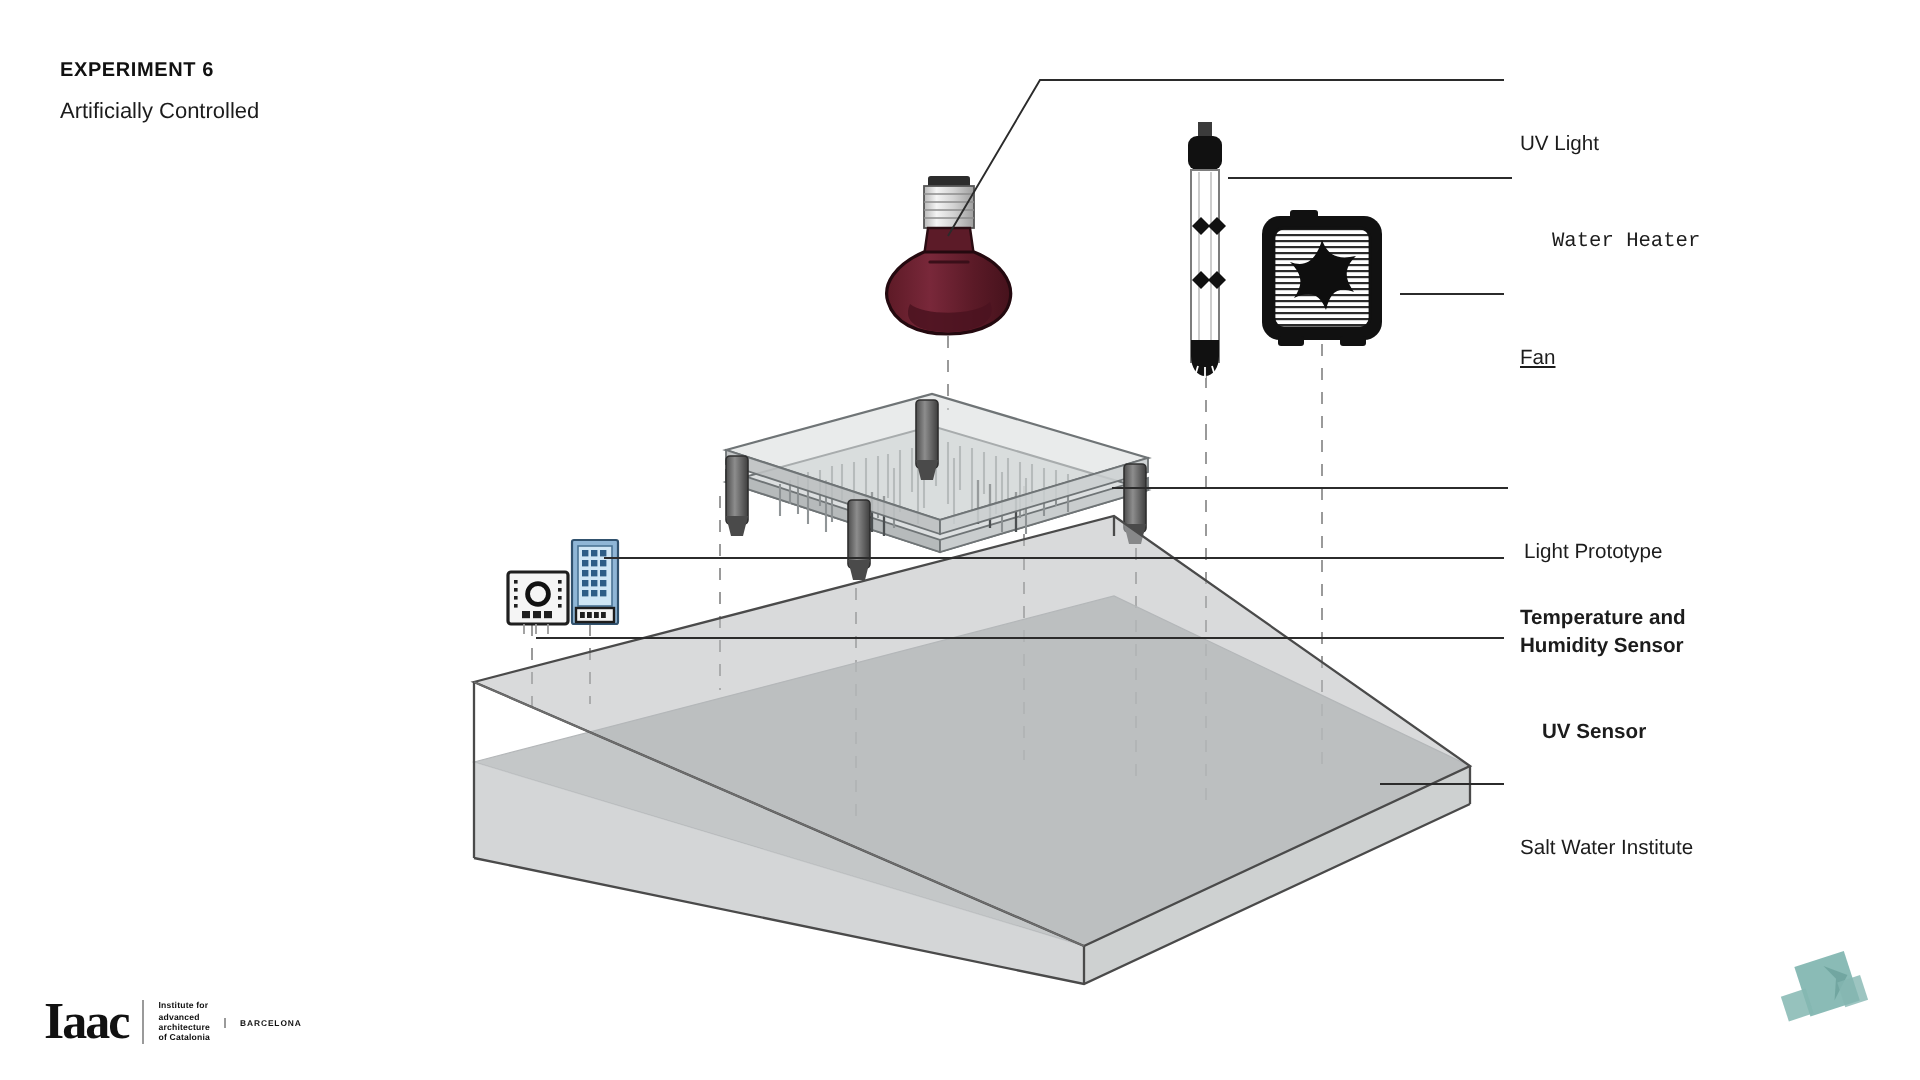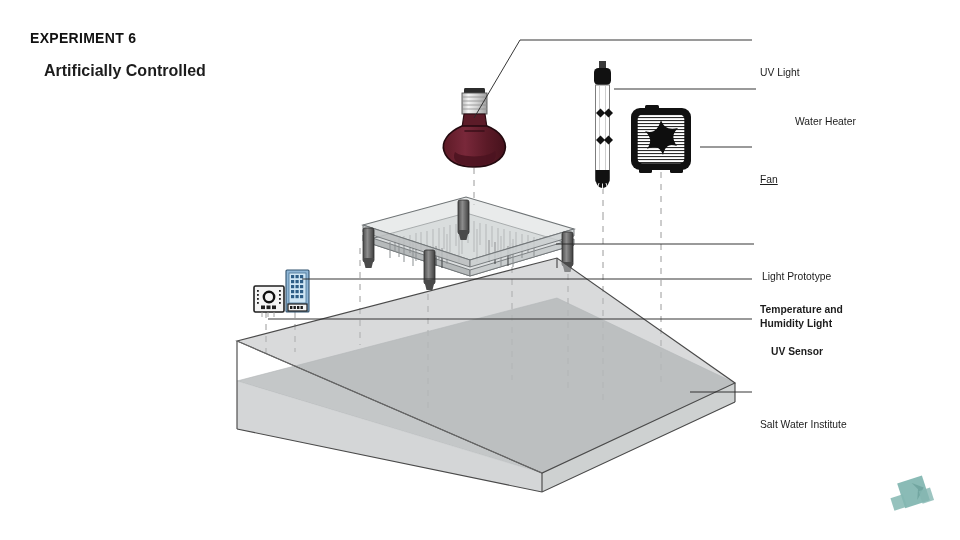--- a/index.html
+++ b/index.html
@@ -8,24 +8,24 @@
     width:960px;height:540px;position:relative;overflow:hidden;
     font-family:"Liberation Sans","DejaVu Sans",sans-serif;
     color:#1a1a1a;
   }
   #stage{position:absolute;inset:0;width:960px;height:540px;}
   .svg-layer{position:absolute;left:0;top:0;width:960px;height:540px;}
 
   
   #title-block{position:absolute;left:30px;top:30px;}
   #exp-title{
-    font-size:14px;font-weight:bold;letter-spacing:.3px;
+    font-size:10px;font-weight:bold;letter-spacing:.3px;
     line-height:1.2;margin:0 0 8px 0;color:#111;
   }
-  #exp-sub{font-size:16px;font-weight:bold;line-height:1.2;margin:14px;color:#1c1c1c;}
+  #exp-sub{font-size:11px;font-weight:normal;line-height:1.2;margin:0;color:#1c1c1c;}
 
   
   .callout{
     position:absolute;font-size:10.3px;line-height:13.5px;
     color:#1c1c1c;white-space:pre-line;margin-top:32px;
   }
   .callout.bold{font-weight:bold;}
 
   
   #logo{position:absolute;left:22px;top:498px;display:flex;align-items:center;}
@@ -316,28 +316,36 @@
 
       <line x1="302" y1="279" x2="752" y2="279"></line>
 
       <line x1="268" y1="319" x2="752" y2="319"></line>
 
       <line x1="690" y1="392" x2="752" y2="392"></line>
     </g>
   </svg>
 
   <div class="callout" style="left:760px;top:34px;">UV Light</div>
-  <div class="callout" style="left:795px;top:83px;">Water Heater</div>
+  <div class="callout" style="left:776px;top:83px;font-family:Liberation Mono, monospace;">Water Heater</div>
   <div class="callout" style="left:760px;top:141px;text-decoration:underline;">Fan</div>
   <div class="callout" style="left:762px;top:238px;">Light Prototype</div>
   <div class="callout bold" style="left:760px;top:271px;">Temperature and
-Humidity Light</div>
-  <div class="callout bold" style="left:760px;top:313px;padding-left:11px;">UV Sensor</div>
+Humidity Sensor</div>
+  <div class="callout bold" style="left:760px;top:328px;padding-left:11px;">UV Sensor</div>
   <div class="callout" style="left:760px;top:386px;">Salt Water Institute</div>
 
+  <div id="logo">
+    <div id="logo-mark"><span class="i-char">I</span><span>aac</span></div>
+    <div id="logo-text" style="white-space:pre-line;">Institute for
+advanced
+architecture
+of Catalonia</div>
+    <div id="logo-city">BARCELONA</div>
+  </div>
 
   <svg id="corner-mark" viewBox="0 0 62 52">
     <g transform="rotate(-18 31 26)" fill="#84b7b2">
       <rect x="16" y="8" width="26" height="26" opacity="0.95"></rect>
       <rect x="5" y="20" width="13" height="13" opacity="0.85"></rect>
       <polygon points="30,12 40,20 30,30 34,20" fill="#6fa49f" opacity="0.9"></polygon>
       <rect x="34" y="22" width="12" height="13" opacity="0.8"></rect>
     </g>
   </svg>
 

